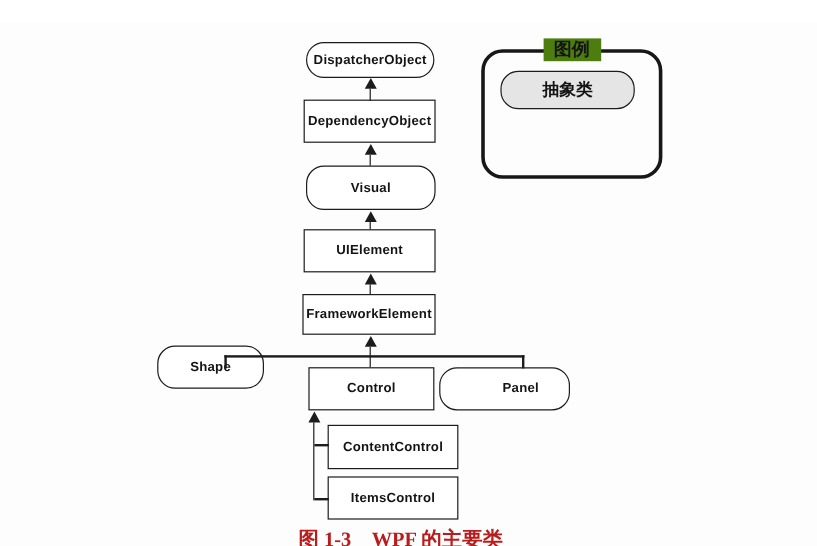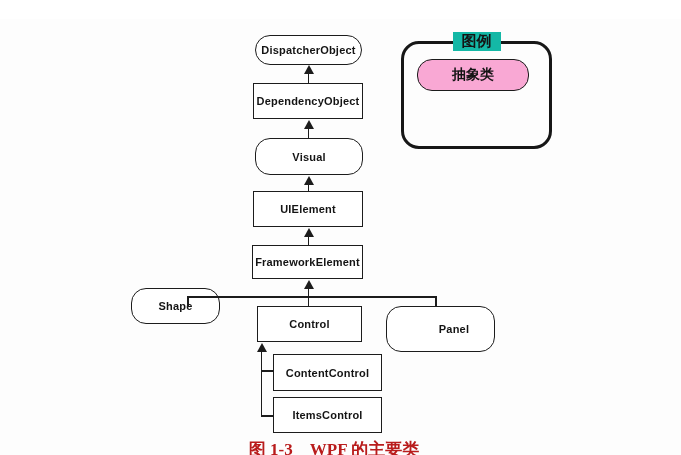--- a/index.html
+++ b/index.html
@@ -60,33 +60,33 @@
     width: 151px; height: 108px;
     box-sizing: border-box;
     border: 3px solid #171717;
     border-radius: 18px;
     background: #fdfdfd;
   }
   .legend-title {
     position: absolute;
     left: 50%; top: -12px;
     transform: translateX(-50%);
-    background: #14b8a6;
+    background: #4d7c0f;
     padding: 0 9px;
     font-family: "Liberation Serif", serif;
     font-weight: bold;
     font-size: 15px;
     color: #141414;
     white-space: nowrap;
   }
   .legend-sample {
     position: absolute;
     box-sizing: border-box;
     border: 1.6px solid #1c1c1c;
-    background: #f9a8d4;
+    background: #e5e5e5;
     display: flex;
     align-items: center;
     justify-content: center;
     font-family: "Liberation Serif", serif;
     font-weight: bold;
     font-size: 14px;
     color: #141414;
   }
   .legend-sample.rounded { border-radius: 15px; }
   .caption {
@@ -113,21 +113,21 @@
   <div class="node abstract" style="left:255px; top:119px; width:108px; height:37px;">Visual</div>
 
   <div class="node" style="left:253px; top:172px; width:110px; height:36px;">UIElement</div>
 
   <div class="node" style="left:252px; top:226px; width:111px; height:34px;">FrameworkElement</div>
 
   <div class="node abstract" style="left:131px; top:269px; width:89px; height:36px;">Shape</div>
 
   <div class="node" style="left:257px; top:287px; width:105px; height:36px;">Control</div>
 
-  <div class="node abstract" style="left:386px; top:287px; width:109px; height:46px;padding-left:27px;">Panel</div>
+  <div class="node abstract" style="left:366px; top:287px; width:109px; height:36px;padding-left:27px;">Panel</div>
 
   <div class="node" style="left:273px; top:335px; width:109px; height:37px;">ContentControl</div>
 
   <div class="node" style="left:273px; top:378px; width:109px; height:36px;">ItemsControl</div>
 
   <div class="arrow" style="left:303px; top:46px; height:19px;">
     <div class="head"></div>
     <div class="shaft"></div>
   </div>
 

